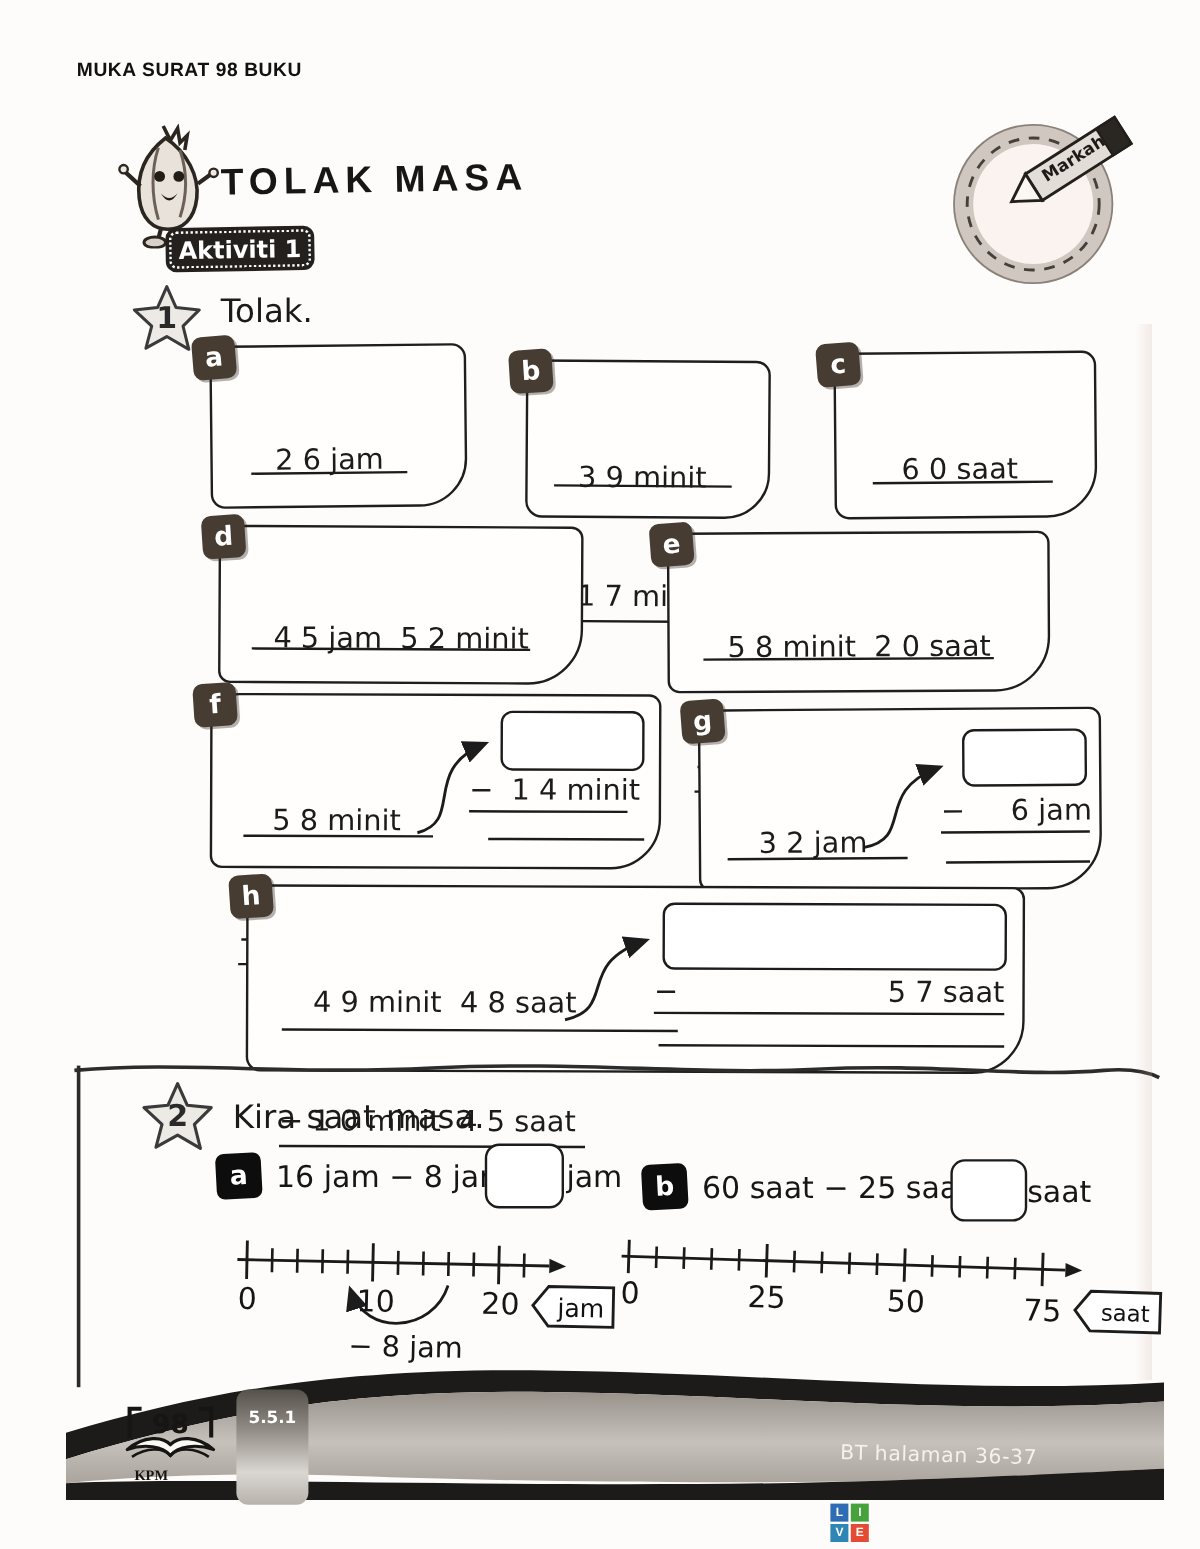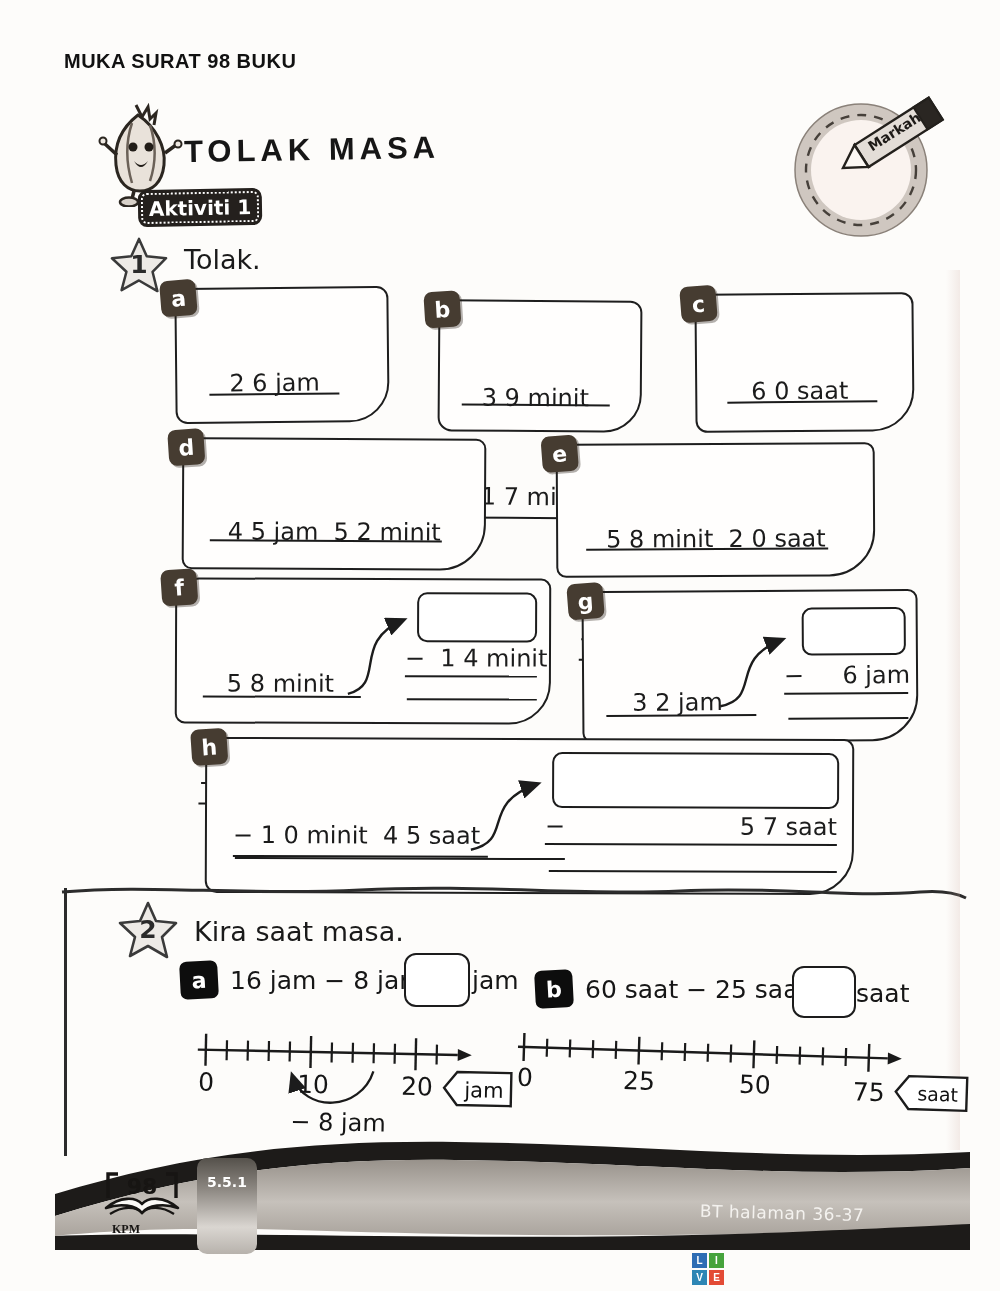--- a/index.html
+++ b/index.html
@@ -1,20 +1,20 @@
 <!DOCTYPE html>
 <html><head>
 <meta charset="utf-8">
 <style>
   html,body{margin:0;padding:0;background:#ffffff;}
   #page{position:relative;width:1000px;height:1291px;background:#fdfcfa;overflow:hidden;
         font-family:"DejaVu Sans","Liberation Sans",sans-serif;color:#1c1c1c;}
   .abs{position:absolute;}
   
-  #hdr{left:64px;top:50px;font-family:"Liberation Sans",sans-serif;font-weight:bold;font-size:20px;letter-spacing:.5px;color:#111;}
+  #hdr{left:64px;top:50px;font-family:"Liberation Sans",sans-serif;font-weight:bold;font-size:16px;letter-spacing:.5px;color:#111;}
   #title{left:184px;top:132px;font-family:"Liberation Sans",sans-serif;font-weight:bold;font-size:31px;letter-spacing:5px;transform:rotate(-1deg);color:#161616;}
   #badge{left:138px;top:189px;width:124px;height:37px;background:#24201d;border-radius:9px;transform:rotate(-1deg);
          display:flex;align-items:center;justify-content:center;color:#fff;font-weight:bold;font-size:20px;
          outline:2px dotted #fff;outline-offset:-5px;}
   
   .task-ins{font-size:27px;color:#1a1a1a;}
   .star-num{position:absolute;width:100%;text-align:center;font-weight:bold;font-size:25px;color:#2a2a2a;}
   
   .note{position:absolute;background:#fffefd;border:2.6px solid #1e1e1e;}
   .tab{position:absolute;left:-16px;top:-10px;width:36px;height:36px;background:#463c31;border-radius:8px;
@@ -159,21 +159,21 @@
   </div>
 
   <div class="note" id="note-f">
     <div class="tab">f</div>
     <div class="col" style="left:22px;top:22px">
       <span class="l1">5 8 minit</span>
       <span class="l2">− 2 5 minit</span>
     </div>
     <div class="ansline" style="left:26px;top:116px;width:158px"></div>
     <div class="ansbox" style="left:240px;top:12px;width:116px;height:46px"></div>
-    <div class="rl2" style="left:228px;top:64px;width:132px">−  1 4 minit</div>
+    <div class="rl2" style="left:214px;top:64px;width:132px">−  1 4 minit</div>
     <div class="ansline" style="left:230px;top:118px;width:130px"></div>
     <svg class="abs" style="left:160px;top:26px" width="86" height="96" viewBox="0 0 86 96">
       <path d="M11,88 C50,78 14,36 66,14" fill="none" stroke="#1c1c1c" stroke-width="2.4" marker-end="url(#arr)"></path>
     </svg>
   </div>
 
   <div class="note" id="note-g">
     <div class="tab">g</div>
     <div class="col" style="left:20px;top:28px">
       <span class="l1">3 2 jam</span>
@@ -184,20 +184,21 @@
     <div class="rl2" style="left:200px;top:70px;width:124px">−     6 jam</div>
     <div class="ansline" style="left:204px;top:126px;width:120px"></div>
     <svg class="abs" style="left:126px;top:34px" width="90" height="90" viewBox="0 0 90 90">
       <path d="M10,80 C52,72 18,34 72,14" fill="none" stroke="#1c1c1c" stroke-width="2.4" marker-end="url(#arr)"></path>
     </svg>
   </div>
 
   <div class="note" id="note-h">
     <div class="tab">h</div>
     <div class="col" style="left:26px;top:14px">
+      <span class="l1">4 9 minit  4 8 saat</span>
       <span class="l2">− 1 0 minit  4 5 saat</span>
     </div>
     <div class="ansline" style="left:28px;top:118px;width:330px"></div>
     <div class="ansbox" style="left:345px;top:12px;width:283px;height:52px"></div>
     <div class="hrow" style="left:338px;top:72px;width:292px">
       <span>−</span>
       <span>5 7 saat</span>
     </div>
     <div class="ansline" style="left:342px;top:130px;width:288px"></div>
     <svg class="abs" style="left:250px;top:26px" width="96" height="94" viewBox="0 0 96 94">

